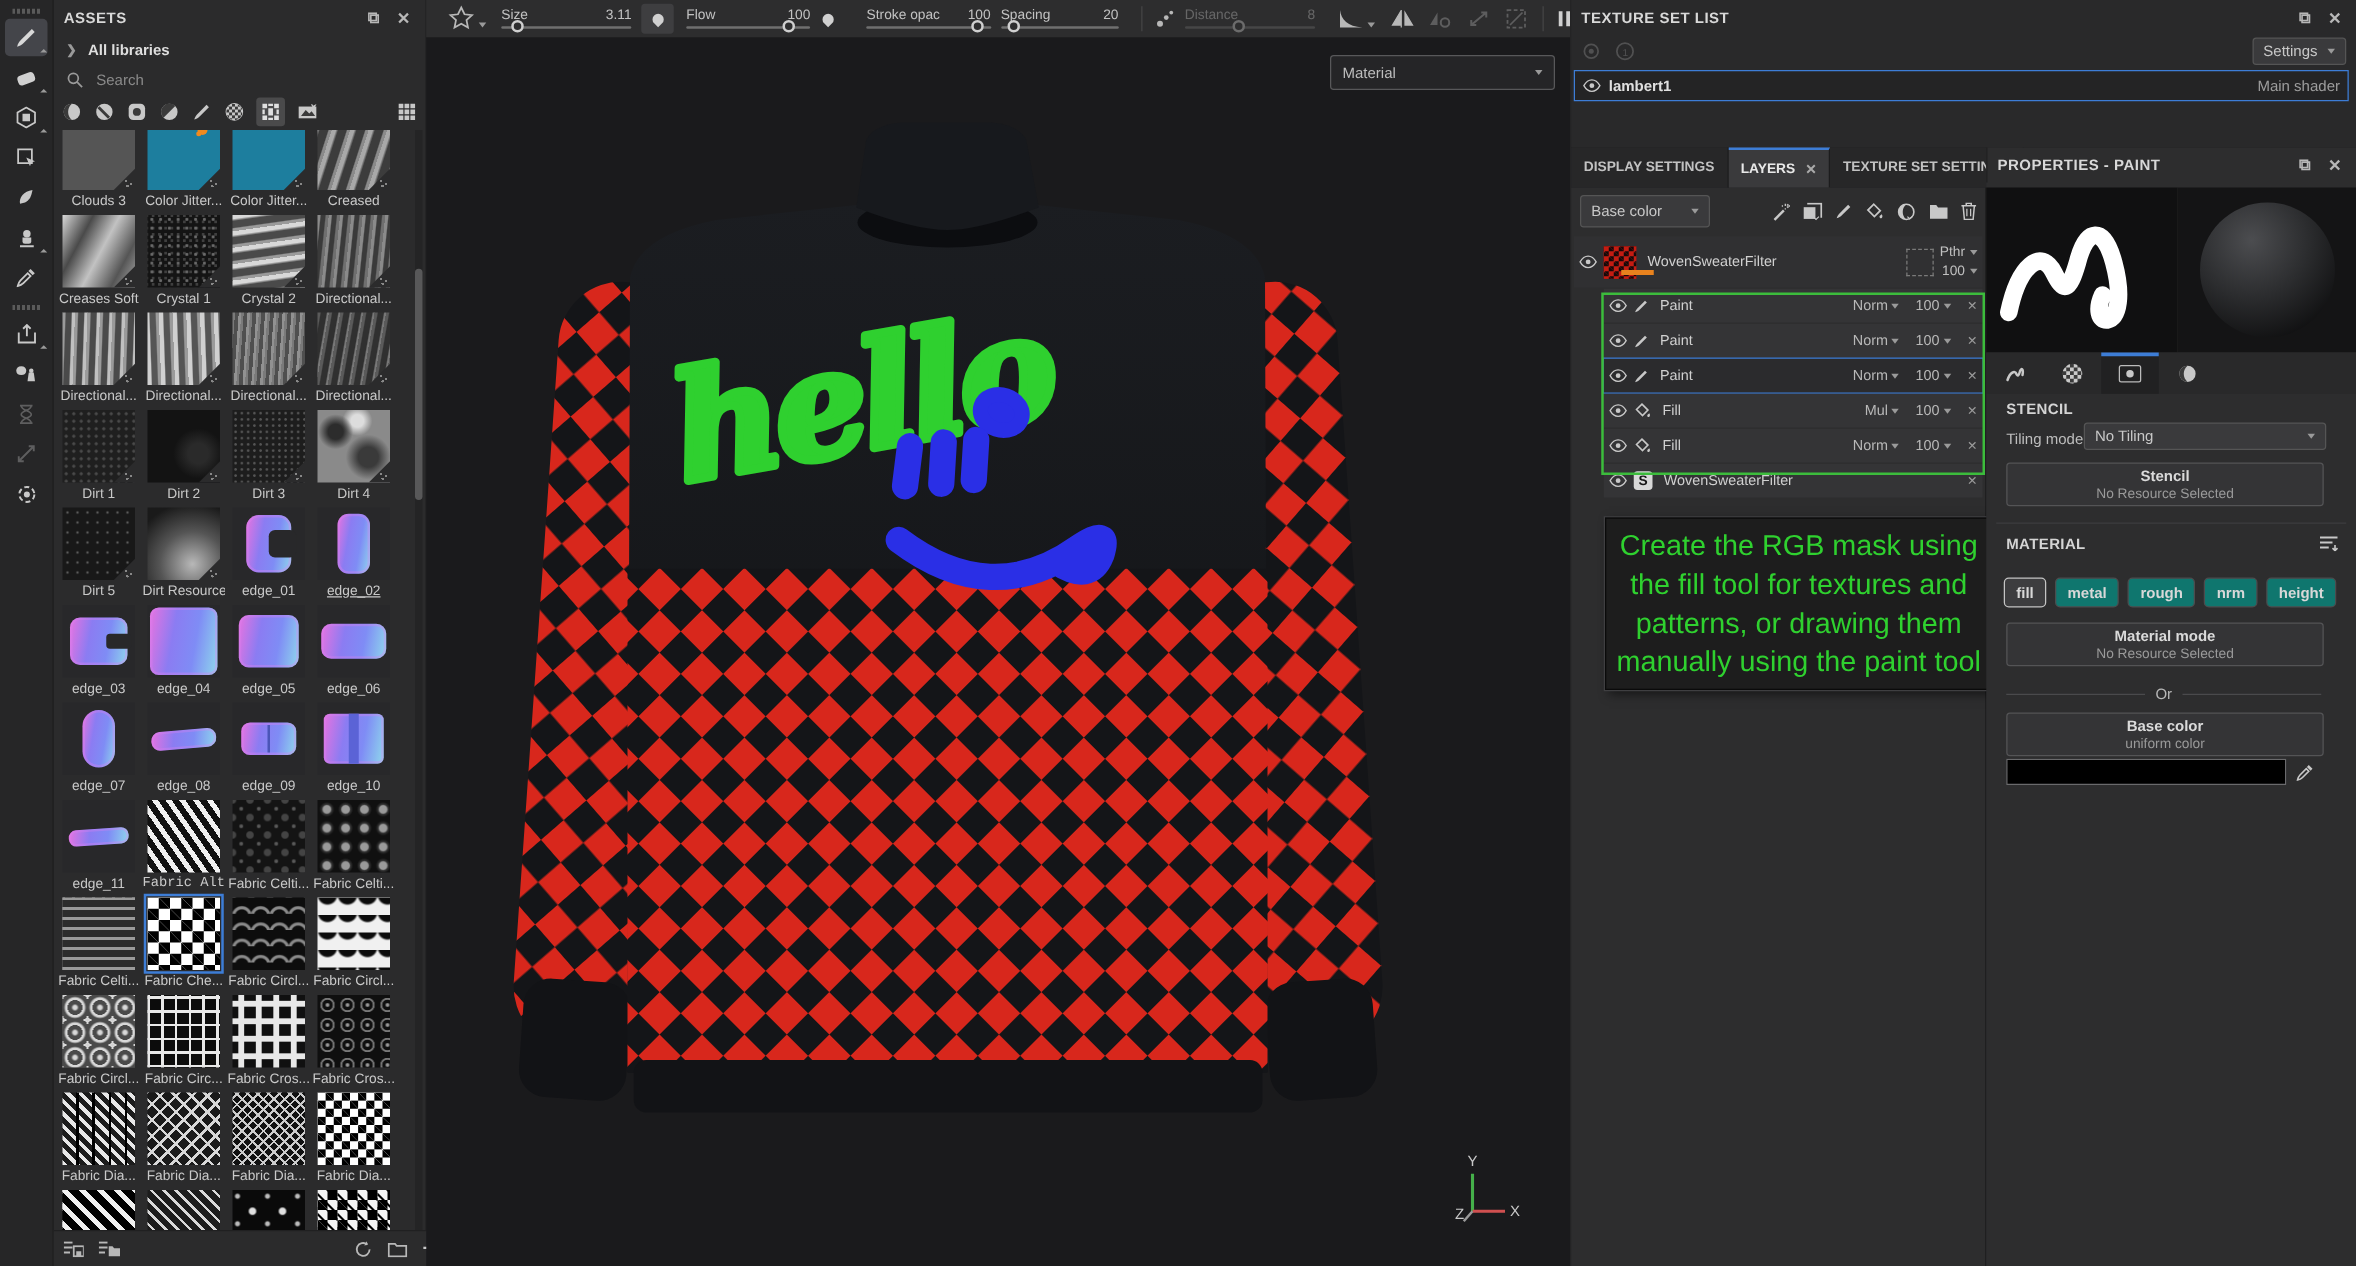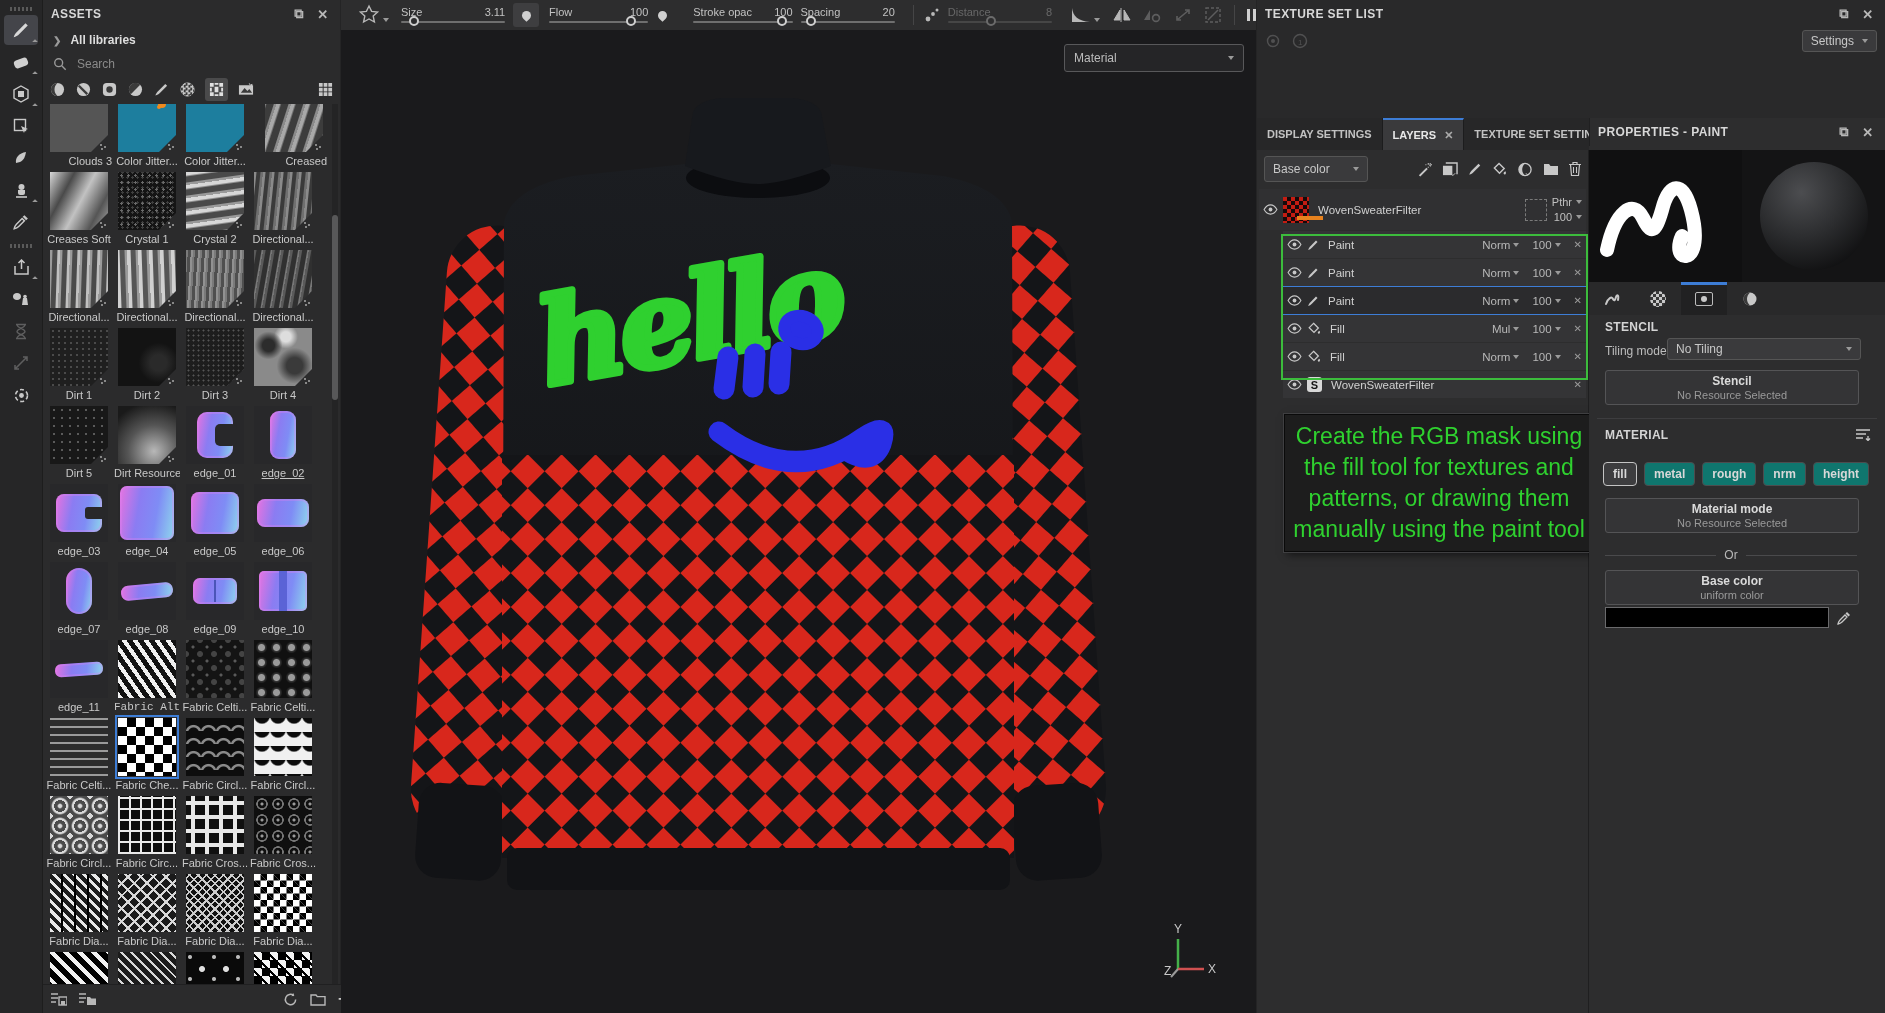--- a/index.html
+++ b/index.html
@@ -380,35 +380,35 @@
             <path d="M12 1l1 2 2-1-1 2" stroke="#c8c8c8" fill="none"></path>
           </svg>
         </span>
         <span class="ficon" style="margin-left: auto;">
           <svg width="15" height="15" viewBox="0 0 16 16">
             <path d="M1 1h4v4H1zM6 1h4v4H6zM11 1h4v4h-4zM1 6h4v4H1zM6 6h4v4H6zM11 6h4v4h-4zM1 11h4v4H1zM6 11h4v4H6zM11 11h4v4h-4z" fill="#c8c8c8"></path>
           </svg>
         </span>
       </div>
     <div id="agrid">
-        <div class="aitem" style="left: 3px; top: -10px; text-align: right;">
+        <div class="aitem" style="left: 3px; top: -10px;">
           <div class="thumb th-clouds fold"></div>
           <div class="albl">Clouds 3</div>
         </div>
         <div class="aitem" style="left: 71px; top: -10px;">
           <div class="thumb th-teal fold">
             <span class="badge"></span>
           </div>
           <div class="albl">Color Jitter...</div>
         </div>
         <div class="aitem" style="left: 139px; top: -10px;">
           <div class="thumb th-teal fold"></div>
           <div class="albl">Color Jitter...</div>
         </div>
-        <div class="aitem" style="left: 218px; top: -10px; text-align: right;">
+        <div class="aitem" style="left: 207px; top: -10px;">
           <div class="thumb th-streaks fold"></div>
           <div class="albl">Creased</div>
         </div>
         <div class="aitem" style="left: 3px; top: 68px;">
           <div class="thumb th-softw fold"></div>
           <div class="albl">Creases Soft</div>
         </div>
         <div class="aitem" style="left: 71px; top: 68px;">
           <div class="thumb th-spk1 fold"></div>
           <div class="albl">Crystal 1</div>
@@ -816,20 +816,31 @@
             <circle cx="8" cy="8" r="6.5" fill="none" stroke="#9a9a9a" stroke-width="1.4"></circle>
             <text x="6" y="11.5" font-size="8" fill="#9a9a9a">1</text>
           </svg>
         </span>
       <span class="sp"></span>
       <span class="ddbtn">
         <span>Settings</span>
           <span class="chev"></span>
         </span>
     </div>
+    <div id="tsrows">
+        <div class="tsrow">
+          <svg width="15" height="11" viewBox="0 0 16 12">
+            <path d="M1 6C3 2.5 5.4 1 8 1s5 1.5 7 5c-2 3.5-4.4 5-7 5S3 9.5 1 6z" fill="none" stroke="#c8c8c8" stroke-width="1.2"></path>
+            <circle cx="8" cy="6" r="2.1" fill="#c8c8c8"></circle>
+          </svg>
+          <span class="nm">lambert1</span>
+          <span class="sp"></span>
+          <span class="shader">Main shader</span>
+        </div>
+      </div>
   </div>
 
   <div id="layers" class="abs">
     <div id="ltabs">
         <div class="ltab">
           <span>DISPLAY SETTINGS</span>
         </div>
         <div class="ltab sel">
           <span>LAYERS</span>
           <span class="x">✕</span>

